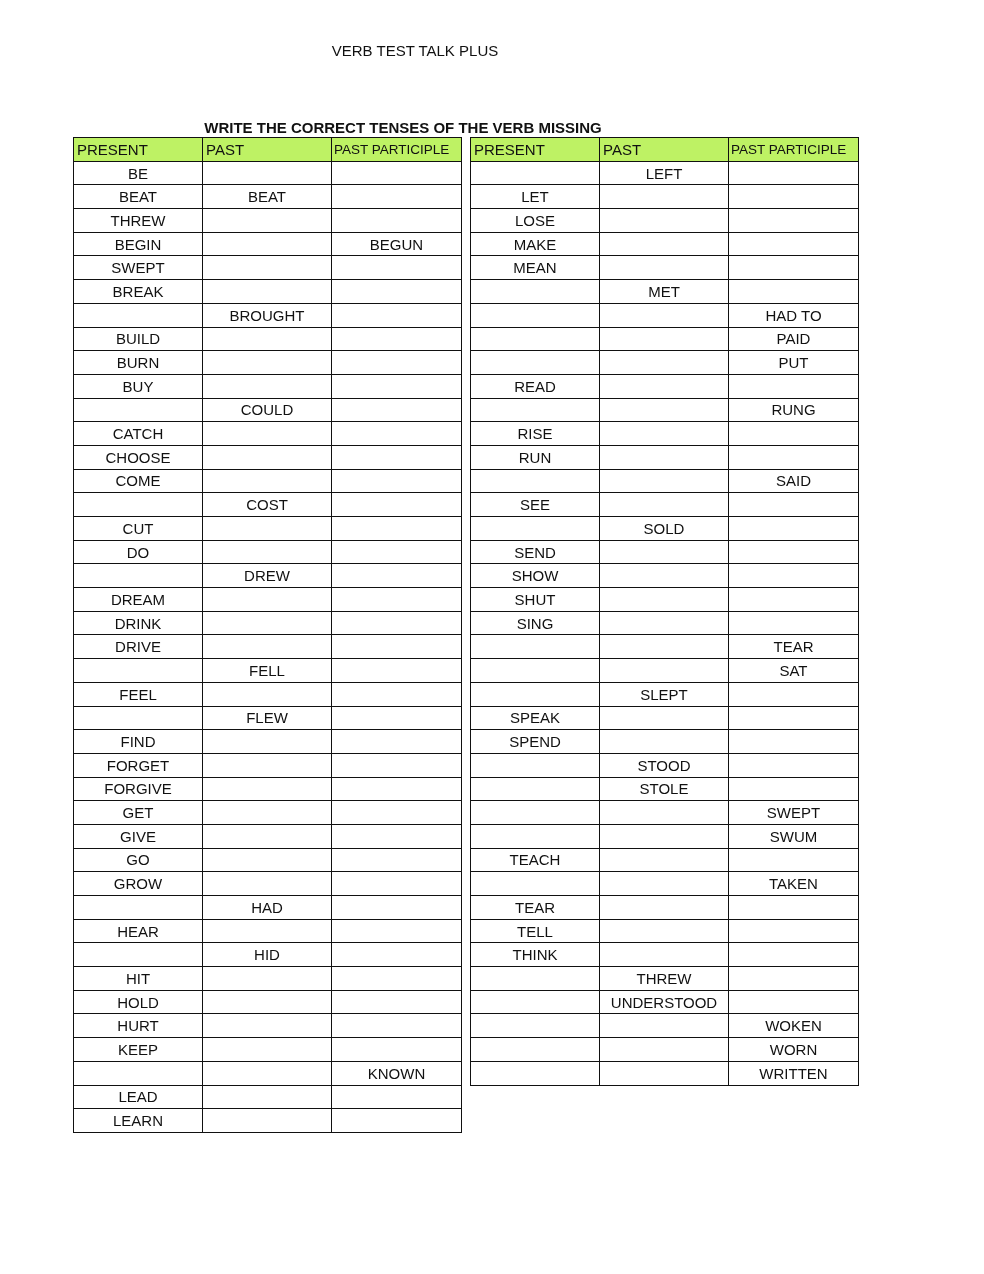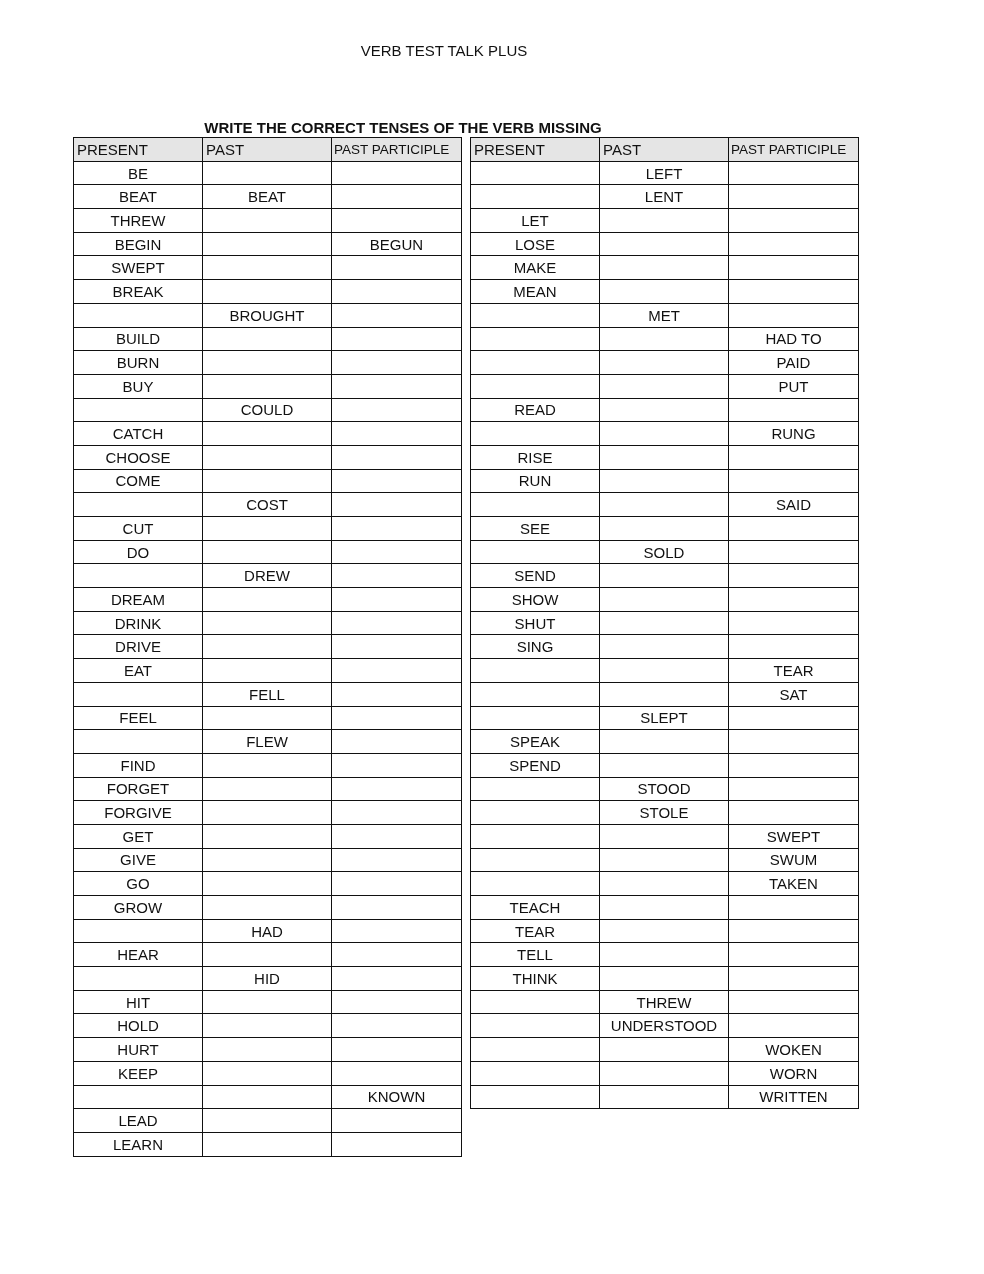--- a/index.html
+++ b/index.html
@@ -1,21 +1,21 @@
 <!DOCTYPE html>
 <html><head>
 <meta charset="utf-8">
 <style>
   html, body { margin:0; padding:0; background:#ffffff; }
   body { width:984px; height:1274px; position:relative; font-family:"Liberation Sans", sans-serif; color:#111; overflow:hidden; }
-  .title { position:absolute; left:0; width:830px; top:42px; text-align:center; font-size:15px;margin-left:29px; }
+  .title { position:absolute; left:0; width:830px; top:42px; text-align:center; font-size:15px; }
   .subtitle { position:absolute; left:0; width:806px; top:90px; text-align:center; font-size:15px; font-weight:bold;margin-top:29px; }
   table.verbs { position:absolute; top:137px; border-collapse:collapse; table-layout:fixed; font-size:15px; }
   table.verbs td, table.verbs th { border:1.5px solid #111; height:22.7px; padding:0; text-align:center; overflow:hidden; white-space:nowrap; font-weight:normal; }
-  table.verbs th { background:#e5e5e5; text-align:left; padding-left:3px; font-size:15px; }
+  table.verbs th { background:#bef264; text-align:left; padding-left:3px; font-size:15px; }
   table.verbs th.pp { font-size:13.5px; padding-left:2px; }
   #tbl-left { left:73px; width:388px; }
   #tbl-right { left:470px; width:388px; }
   col.c1 { width:129px; } col.c2 { width:129px; } col.c3 { width:130px; }
 </style>
 </head>
 <body>
 
 <div class="title">VERB TEST TALK PLUS</div>
 <div class="subtitle">WRITE THE CORRECT TENSES OF THE VERB MISSING</div>
@@ -133,25 +133,20 @@
         <td>DRINK</td>
         <td></td>
         <td></td>
       </tr>
       <tr>
         <td>DRIVE</td>
         <td></td>
         <td></td>
       </tr>
       <tr>
-        <td>EAT</td>
-        <td></td>
-        <td></td>
-      </tr>
-      <tr>
         <td></td>
         <td>FELL</td>
         <td></td>
       </tr>
       <tr>
         <td>FEEL</td>
         <td></td>
         <td></td>
       </tr>
       <tr>
@@ -260,25 +255,20 @@
       <th class="pp">PAST PARTICIPLE</th>
     </tr>
   </thead>
   <tbody>
       <tr>
         <td></td>
         <td>LEFT</td>
         <td></td>
       </tr>
       <tr>
-        <td></td>
-        <td>LENT</td>
-        <td></td>
-      </tr>
-      <tr>
         <td>LET</td>
         <td></td>
         <td></td>
       </tr>
       <tr>
         <td>LOSE</td>
         <td></td>
         <td></td>
       </tr>
       <tr>
@@ -405,28 +395,28 @@
         <td></td>
         <td></td>
         <td>SWEPT</td>
       </tr>
       <tr>
         <td></td>
         <td></td>
         <td>SWUM</td>
       </tr>
       <tr>
+        <td>TEACH</td>
+        <td></td>
+        <td></td>
+      </tr>
+      <tr>
         <td></td>
         <td></td>
         <td>TAKEN</td>
-      </tr>
-      <tr>
-        <td>TEACH</td>
-        <td></td>
-        <td></td>
       </tr>
       <tr>
         <td>TEAR</td>
         <td></td>
         <td></td>
       </tr>
       <tr>
         <td>TELL</td>
         <td></td>
         <td></td>

